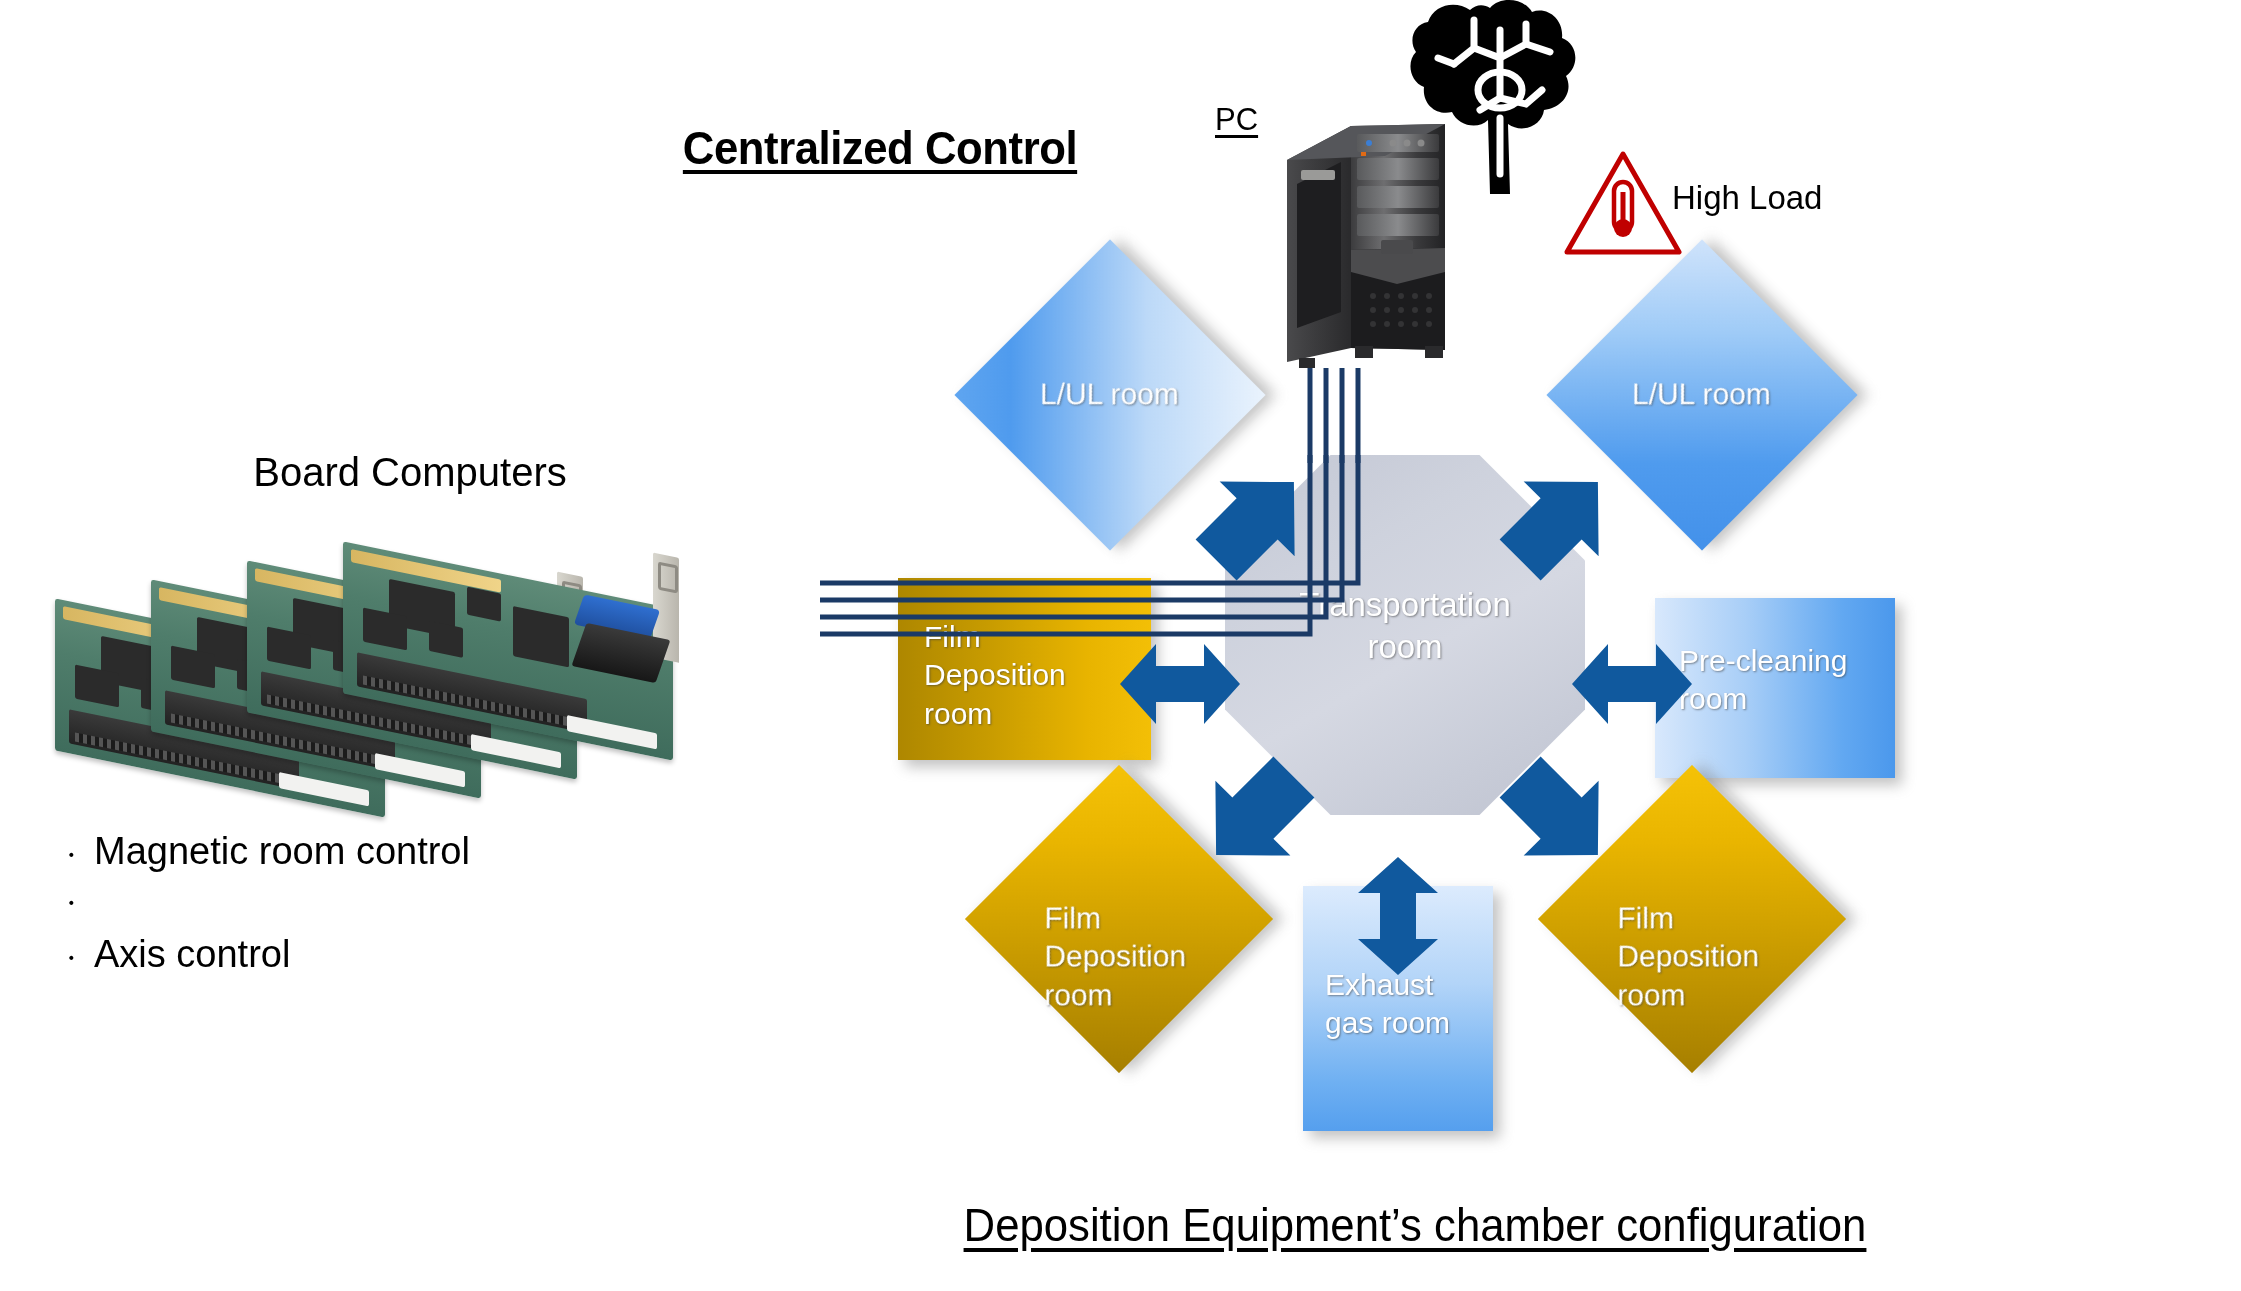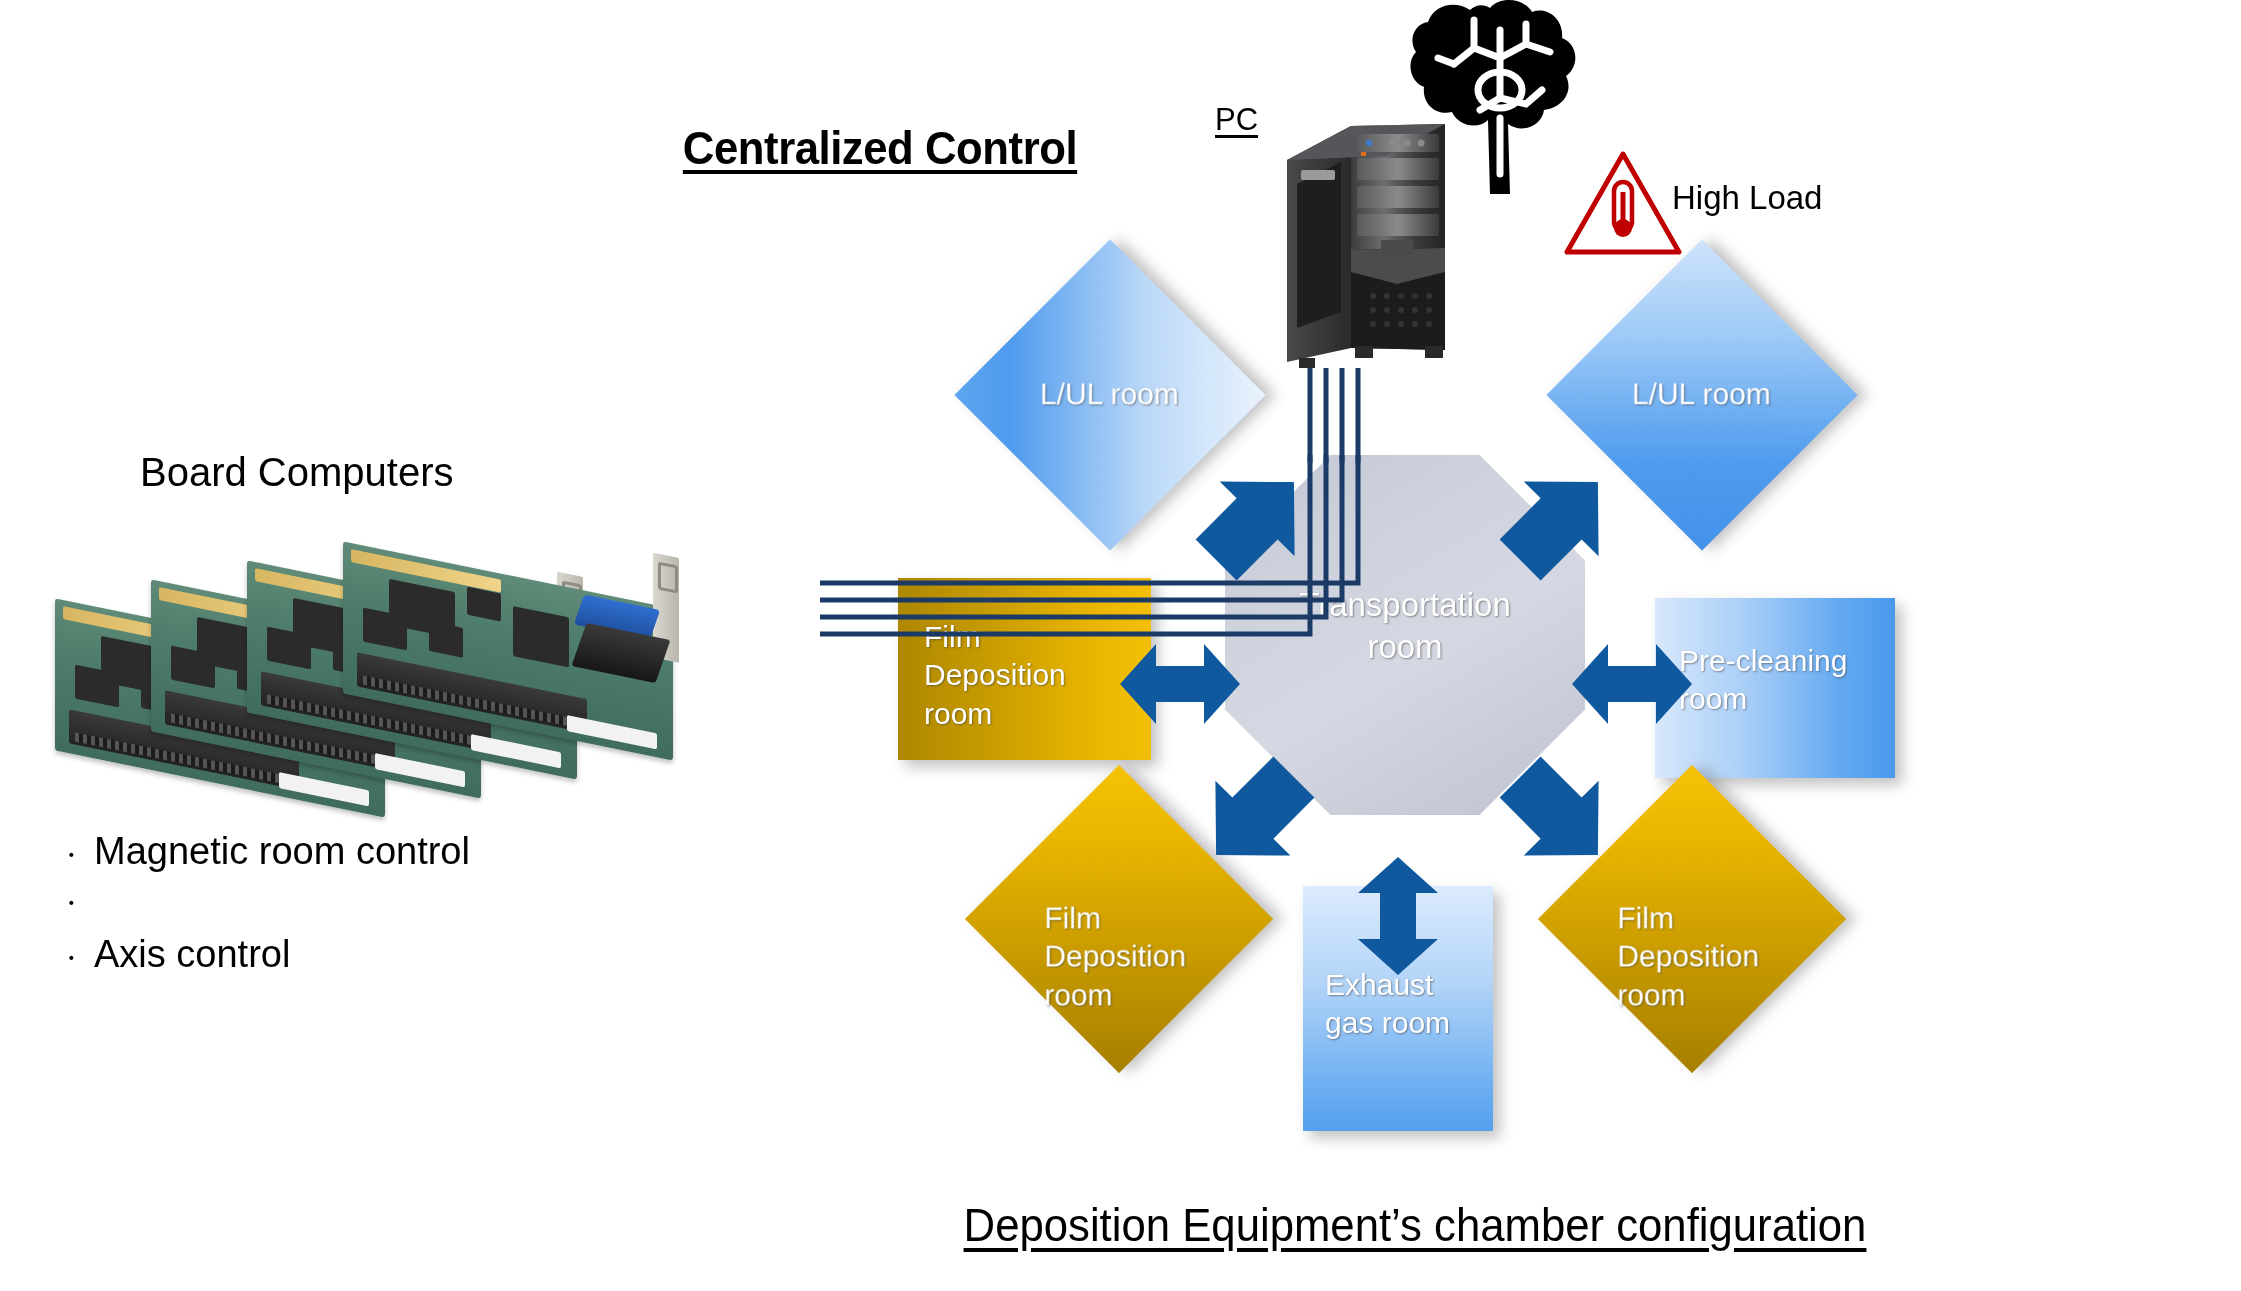--- a/index.html
+++ b/index.html
@@ -18,21 +18,21 @@
     white-space:nowrap;
   }
   #label-pc{
     left:1215px; top:102px; font-size:31px; text-decoration:underline;
     text-underline-offset:5px;
   }
   #label-high-load{
     left:1672px; top:179px; font-size:33px; white-space:nowrap;
   }
   #title-board-computers{
-    left:140px; top:450px; width:540px; 
+    left:140px; top:450px; width:540px; text-align:center;
     font-size:40px; white-space:nowrap;
   }
   #label-serial-comm{
     left:832px; top:480px; font-size:29px; line-height:1.28;
     width:300px;
   }
   #caption-bottom{
     left:780px; top:1198px; width:1270px; text-align:center;
     font-size:46px; white-space:nowrap;
     font-family:"Liberation Sans Narrow","Liberation Sans",sans-serif;

